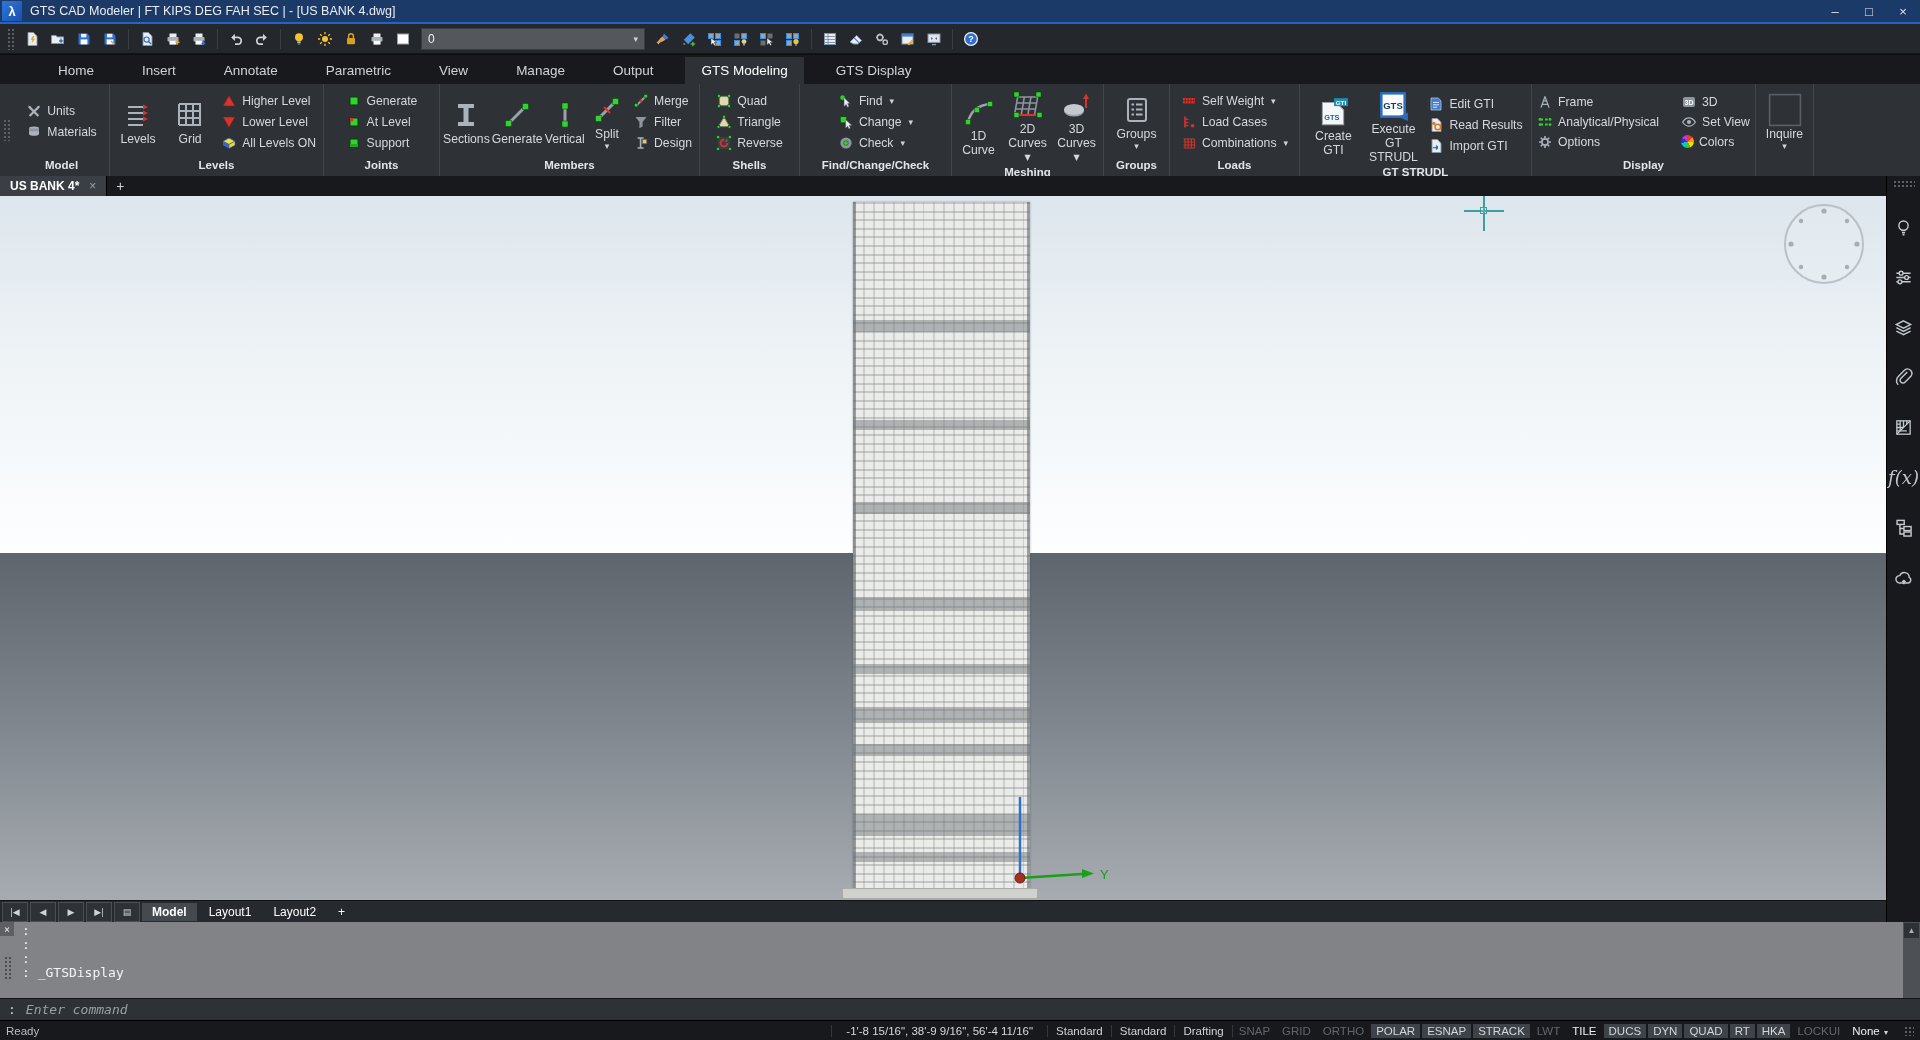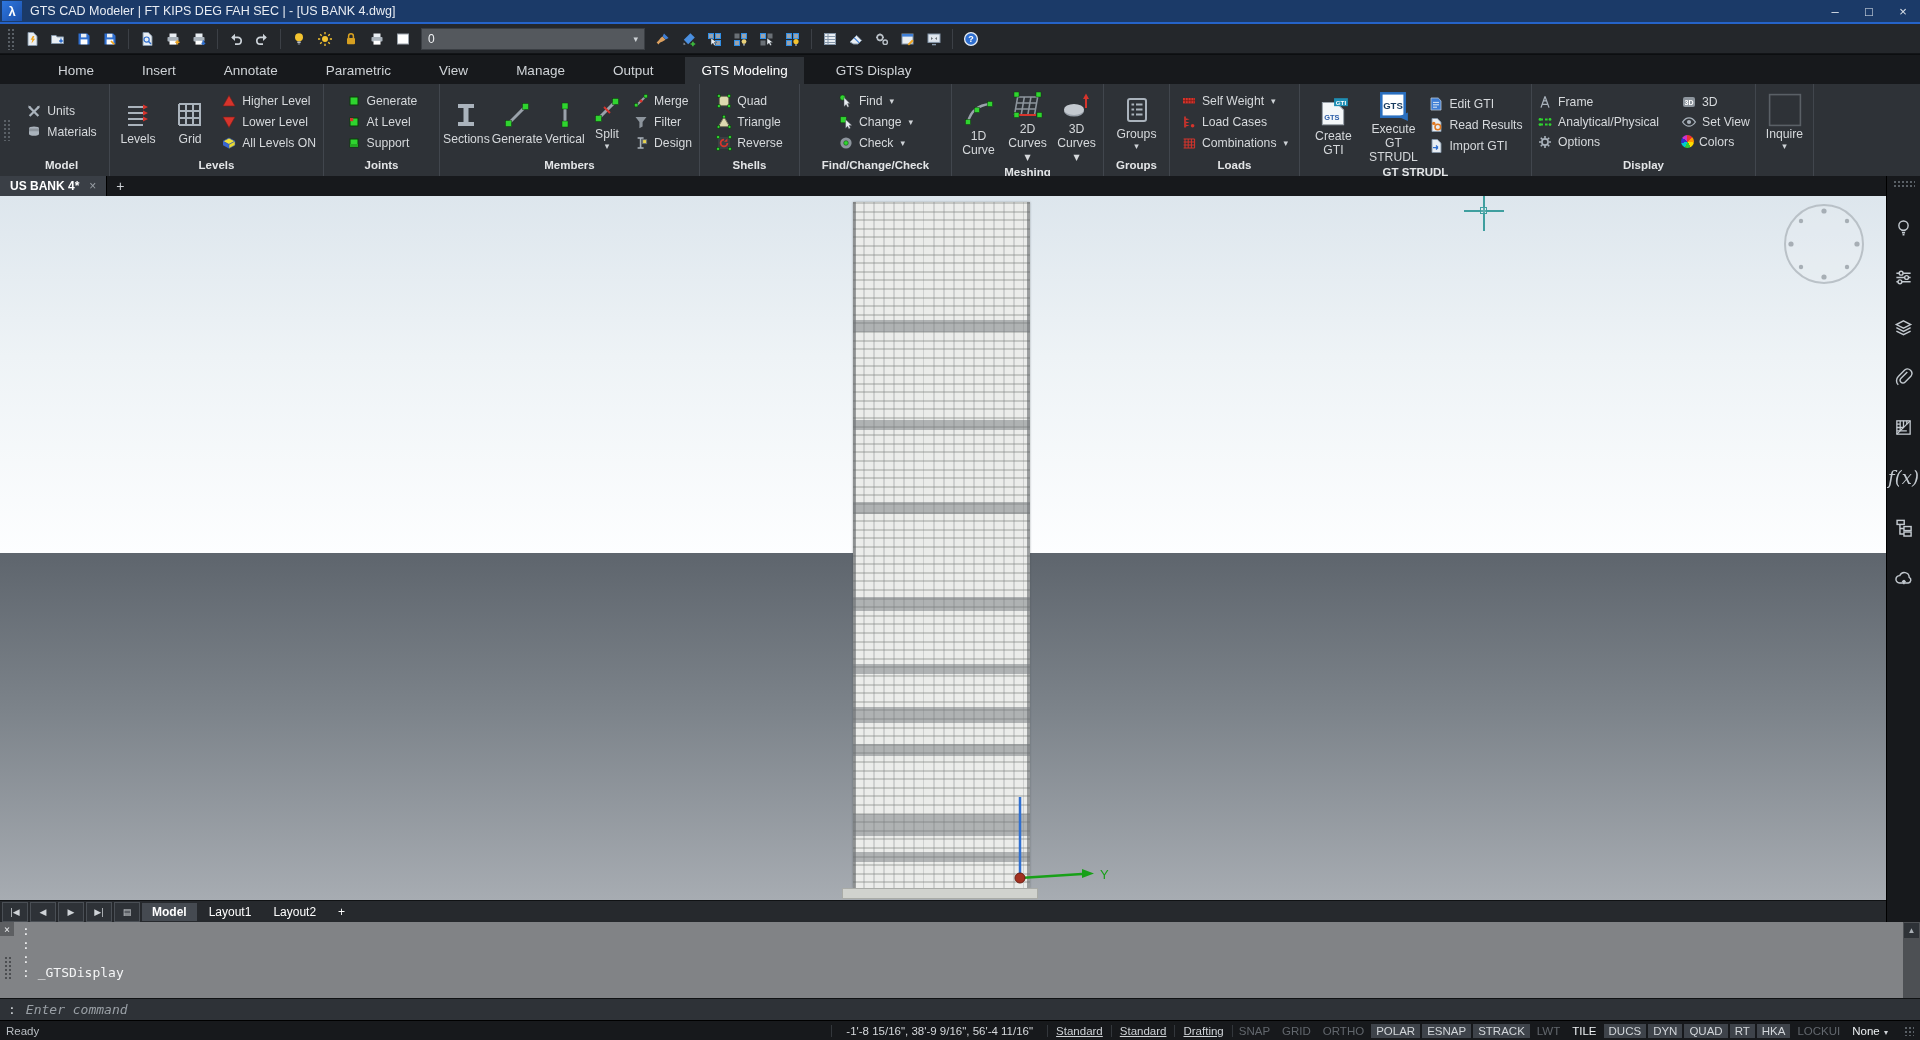--- a/index.html
+++ b/index.html
@@ -88,21 +88,21 @@
   #cmdscroll{position:absolute;right:0;top:922px;width:17px;height:98px;background:#4d5054;}
   .scrbtn{position:absolute;left:1px;width:15px;height:15px;background:#2e3237;color:#aab0b6;display:flex;align-items:center;justify-content:center;font-size:8px;}
   #cmdinput{position:absolute;left:0;top:998px;width:1920px;height:22px;background:#2e3237;border-top:1px solid #101214;
             font-family:"DejaVu Sans Mono",monospace;font-size:13px;display:flex;align-items:center;padding-left:8px;box-sizing:border-box;}
   #cmdinput .prompt{color:#cfd3d7;margin-right:10px;}
   #cmdinput .ph{color:#9aa0a6;font-style:italic;}
   
   #statusbar{position:absolute;left:0;top:1020px;width:1920px;height:20px;background:#17191c;border-top:1px solid #000;
              display:flex;align-items:center;font-size:11.5px;color:#b8bdc2;padding:1px 6px;box-sizing:border-box;}
   #coords{margin-left:auto;color:#d6d9dc;padding:0 14px;border-left:1px solid #33373c;border-right:1px solid #33373c;}
-  .mode{padding:0 8px;border-right:1px solid #33373c;color:#cfd3d7;text-decoration:underline;}
+  .mode{padding:0 8px;border-right:1px solid #33373c;color:#cfd3d7;}
   .tg{padding:1px 5px;margin:0 1px;color:#62676d;}
   .tg.on{background:#3e434a;color:#d2d6da;}
   .tg.plain{color:#eef1f3;}
   .tg .dd{font-size:8px;}
   #grip{margin-left:10px;width:10px;height:10px;background-image:radial-gradient(#5a6066 1px,transparent 1.2px);background-size:4px 4px;}
 </style>
 </head>
 <body>
 
 <div id="app">

